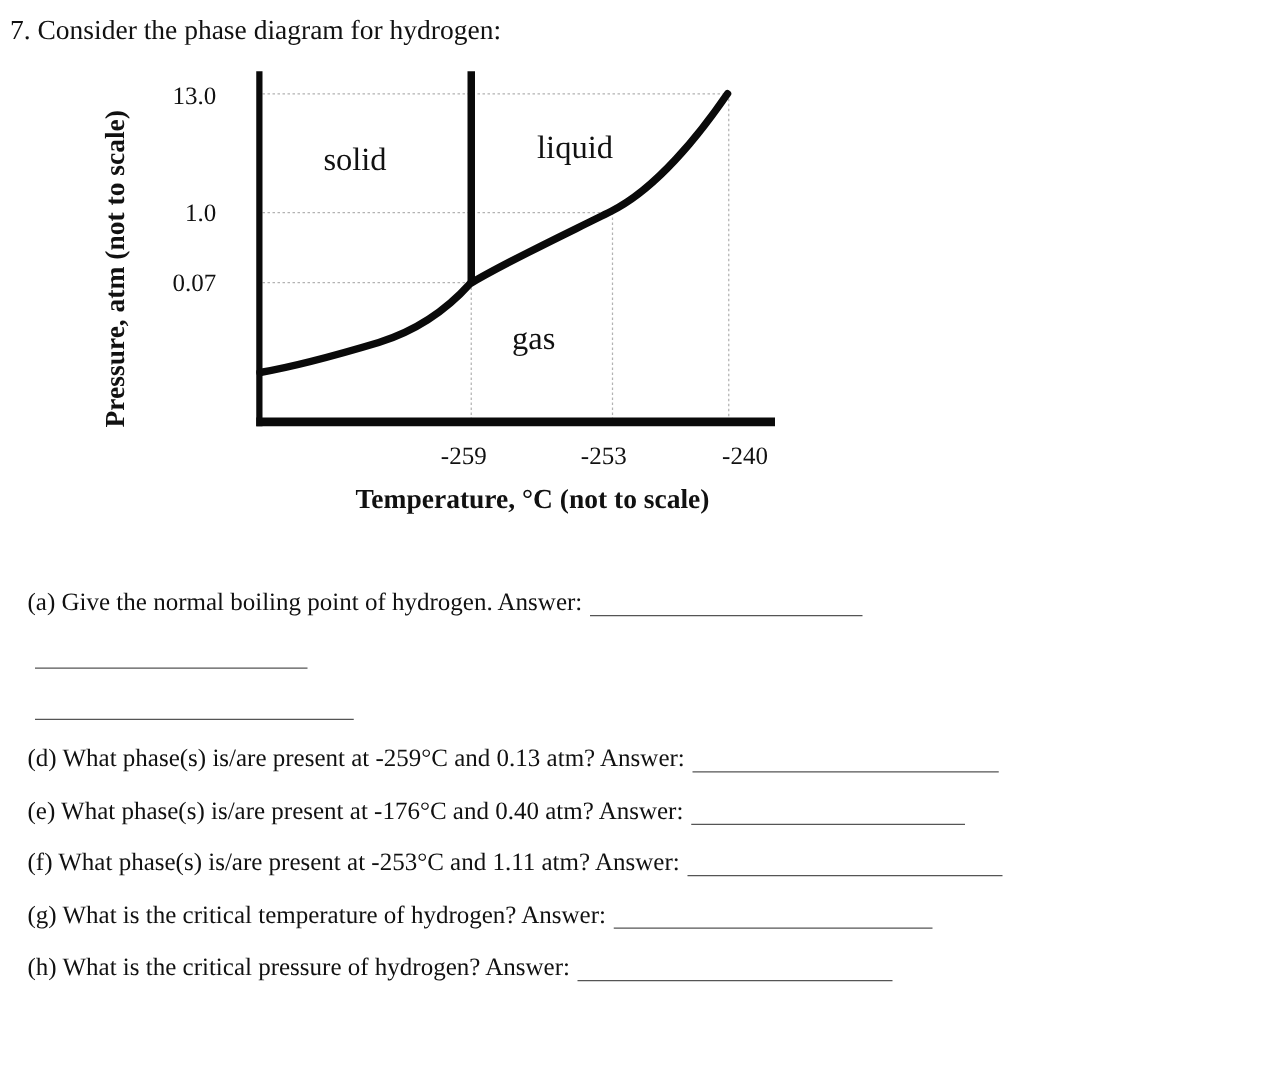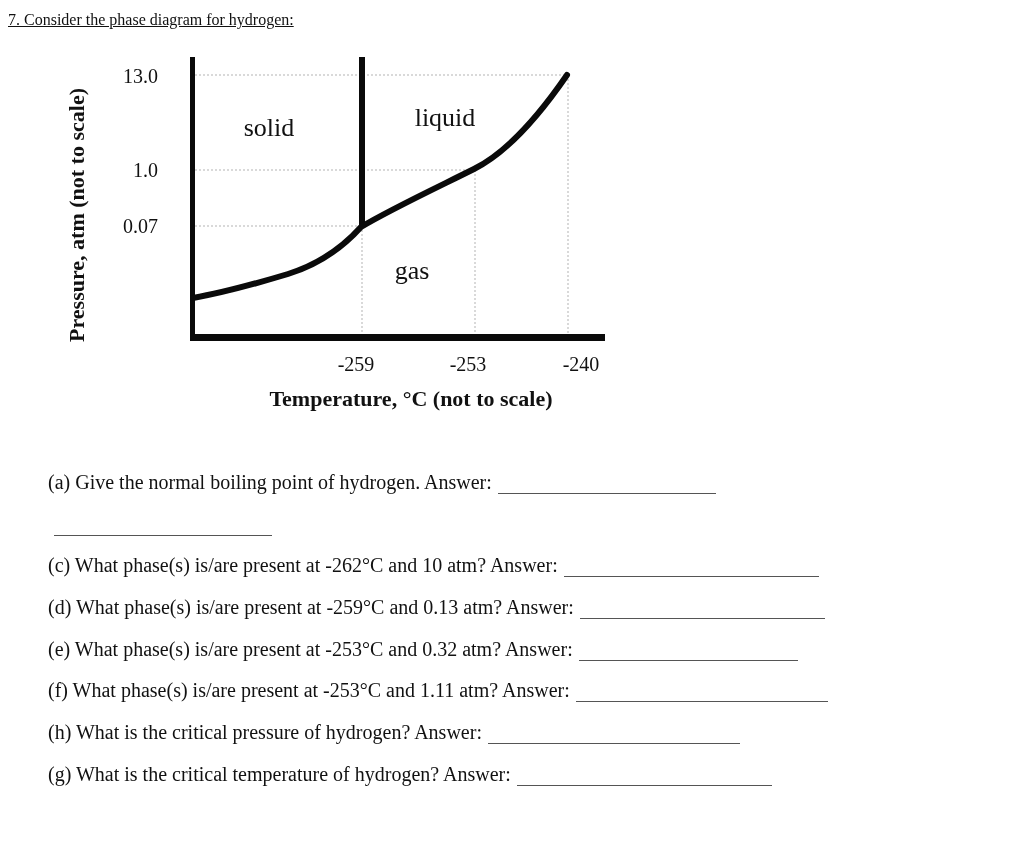--- a/index.html
+++ b/index.html
@@ -12,27 +12,26 @@
     height: 858px;
     position: relative;
     overflow: hidden;
     font-family: "Liberation Serif", "DejaVu Serif", serif;
     color: #111111;
   }
   .page-title {
     position: absolute;
     left: 8px;
     top: 11px;
-    font-size: 16px;
+    font-size: 22px;
     white-space: nowrap;
-    text-decoration: underline;
   }
   .chart-wrap {
     position: absolute;
-    left: 40px;
+    left: 55px;
     top: 50px;
     width: 580px;
     height: 370px;
   }
   svg text {
     font-family: "Liberation Serif", "DejaVu Serif", serif;
     fill: #111111;
   }
   .tick-label { font-size: 20px; }
   .region-label { font-size: 26px; }
@@ -40,21 +39,20 @@
   .questions {
     position: absolute;
     left: 22px;
     top: 462px;
     font-size: 20px;
     white-space: nowrap;
   }
   .q-row {
     height: 41.7px;
     line-height: 41.7px;
-    margin-left: 26px;
   }
   .q-blank {
     display: inline-block;
     border-bottom: 1.6px solid #555555;
     height: 20px;
     margin-left: 6px;
     margin-bottom: -5px;
   }
 </style>
 </head>
@@ -98,19 +96,19 @@
     <text class="region-label" x="372" y="229" text-anchor="middle">gas</text>
 
     <text class="axis-title" x="371" y="356" text-anchor="middle">Temperature, °C (not to scale)</text>
     <text class="axis-title" transform="translate(44,165) rotate(-90)" text-anchor="middle">Pressure, atm (not to scale)</text>
   </svg>
 </div>
 
 <div class="questions">
     <div class="q-row"><span>(a) Give the normal boiling point of hydrogen. Answer:</span><span class="q-blank" style="width: 218px;"></span></div>
     <div class="q-row"><span class="q-blank" style="width: 218px;"></span></div>
-    <div class="q-row"><span>(c) What phase(s) is/are present at -262°C and 10 atm? Answer:</span><span class="q-blank" style="width: 255px;"></span></div>
+    <div class="q-row"><span class="q-blank" style="width: 255px;"></span></div>
     <div class="q-row"><span>(d) What phase(s) is/are present at -259°C and 0.13 atm? Answer:</span><span class="q-blank" style="width: 245px;"></span></div>
-    <div class="q-row"><span>(e) What phase(s) is/are present at -253°C and 0.32 atm? Answer:</span><span class="q-blank" style="width: 219px;"></span></div>
+    <div class="q-row"><span>(e) What phase(s) is/are present at -176°C and 0.40 atm? Answer:</span><span class="q-blank" style="width: 219px;"></span></div>
     <div class="q-row"><span>(f) What phase(s) is/are present at -253°C and 1.11 atm? Answer:</span><span class="q-blank" style="width: 252px;"></span></div>
+    <div class="q-row"><span>(g) What is the critical temperature of hydrogen? Answer:</span><span class="q-blank" style="width: 255px;"></span></div>
     <div class="q-row"><span>(h) What is the critical pressure of hydrogen? Answer:</span><span class="q-blank" style="width: 252px;"></span></div>
-    <div class="q-row"><span>(g) What is the critical temperature of hydrogen? Answer:</span><span class="q-blank" style="width: 255px;"></span></div>
   </div>
 
 </body></html>

